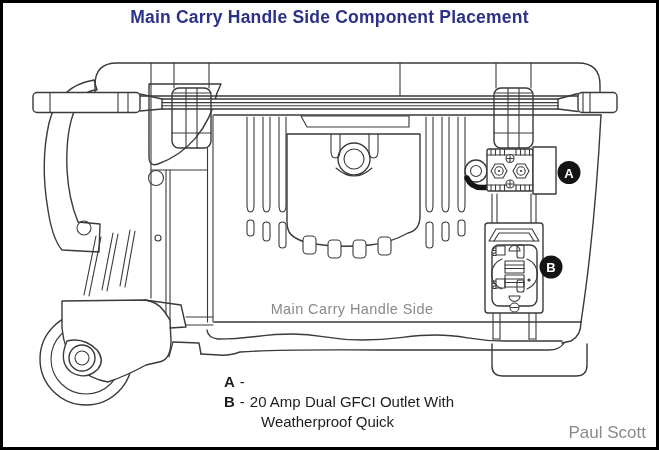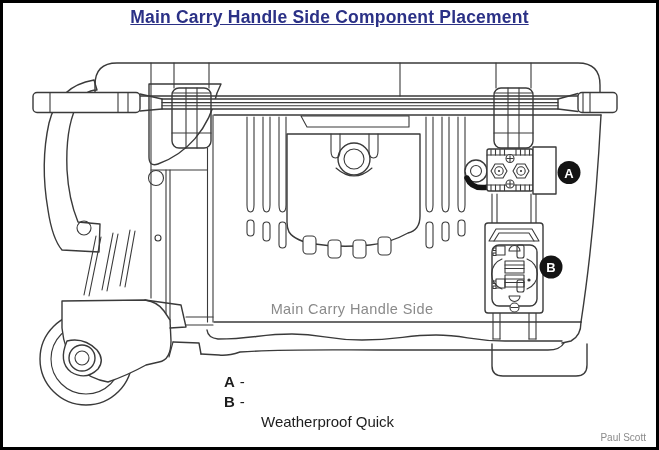--- a/index.html
+++ b/index.html
@@ -1,35 +1,35 @@
 <!DOCTYPE html>
 <html style="--c-title: #2b3186; --c-line: #3a3a3a; --c-muted: #8a8a8a; --c-marker: #141414;"><head>
 <meta charset="utf-8">
 <style>
   html,body{margin:0;padding:0;background:#ffffff;}
   #page{position:relative;width:659px;height:450px;background:#fff;overflow:hidden;
         font-family:"Liberation Sans",sans-serif;}
   #frame{position:absolute;inset:0;border:3px solid #000;pointer-events:none;z-index:50;}
   #title{position:absolute;top:7px;left:0;width:100%;text-align:center;
-         font-size:17.5px;font-weight:700;color:var(--c-title,#2b3186);letter-spacing:.2px;text-decoration:underline;}
+         font-size:17.5px;font-weight:700;color:var(--c-title,#2b3186);letter-spacing:.2px;}
   svg{position:absolute;top:0;left:0;}
   .ln{stroke:var(--c-line,#3a3a3a);stroke-width:1.4;fill:none;stroke-linecap:round;stroke-linejoin:round;}
   .fine{stroke-width:1.1;}
   .wfill{fill:#ffffff;}
   .marker{fill:var(--c-marker,#141414);stroke:none;}
   .marker-letter{fill:#ffffff;font-size:13px;font-weight:700;text-anchor:middle;
                  font-family:"Liberation Sans",sans-serif;}
   .diagram-label{fill:var(--c-muted,#8a8a8a);font-size:14.5px;letter-spacing:.4px;text-anchor:middle;
                  font-family:"Liberation Sans",sans-serif;}
   #legend{position:absolute;left:224px;top:372px;color:#1d1d1d;font-size:15px;line-height:20px;}
   .legend-row{display:flex;}
   .legend-key{font-weight:700;}
   .legend-dash{margin:0 5px;}
   .legend-cont{margin-left:37px;}
-  #credit{position:absolute;right:13px;bottom:7px;color:var(--c-muted,#8a8a8a);font-size:10px;}
+  #credit{position:absolute;right:13px;bottom:7px;color:var(--c-muted,#8a8a8a);font-size:17px;}
 </style>
 </head>
 <body>
 
 <div id="page">
   <div id="title">Main Carry Handle Side Component Placement</div>
 
   <svg width="659" height="450" viewBox="0 0 659 450">
 
     <g>
@@ -194,19 +194,20 @@
   </svg>
 
   <div id="legend">
     <div class="legend-row">
       <span class="legend-key">A</span>
       <span class="legend-dash">-</span>
     </div>
     <div class="legend-row">
       <span class="legend-key">B</span>
       <span class="legend-dash">-</span>
+      <span>20 Amp Dual GFCI Outlet With</span>
     </div>
     <div class="legend-cont">Weatherproof Quick</div>
   </div>
 
   <div id="credit">Paul Scott</div>
   <div id="frame"></div>
 </div>
 
 </body></html>

